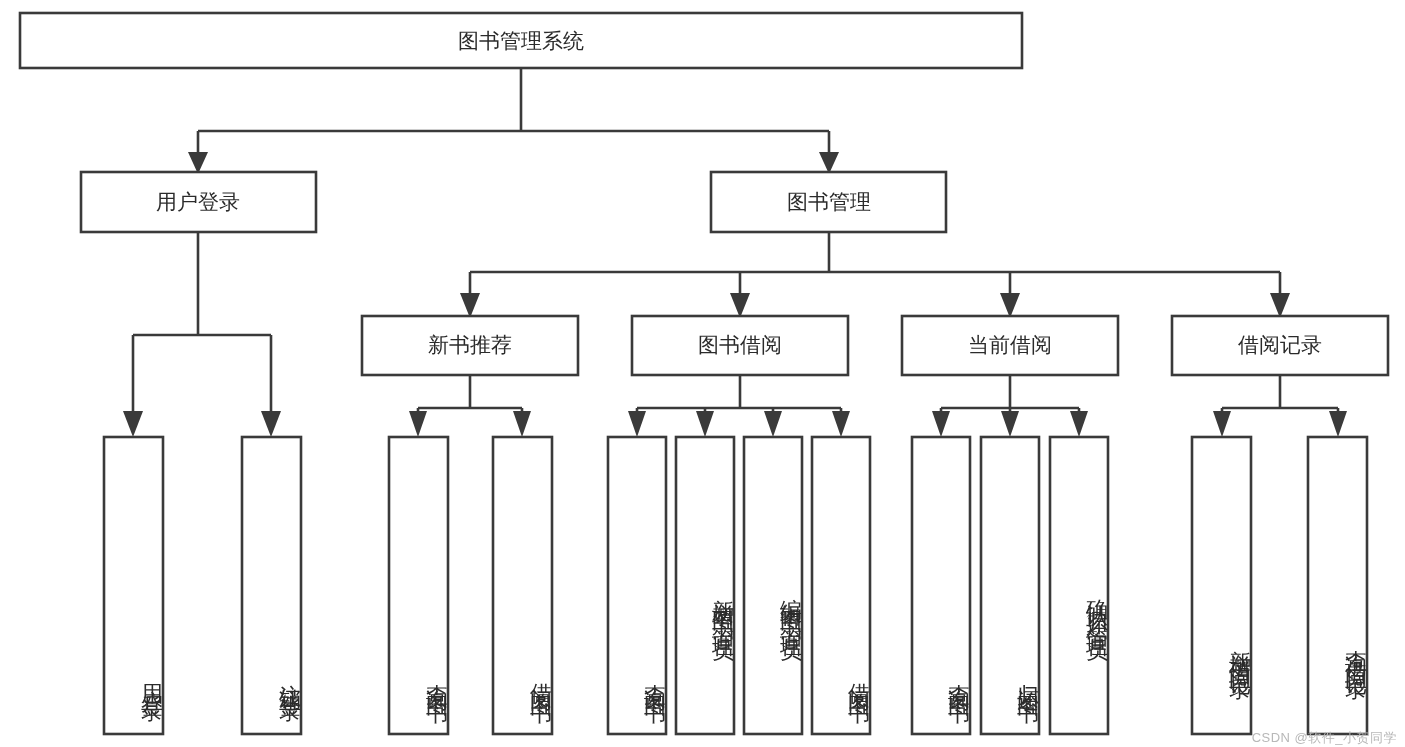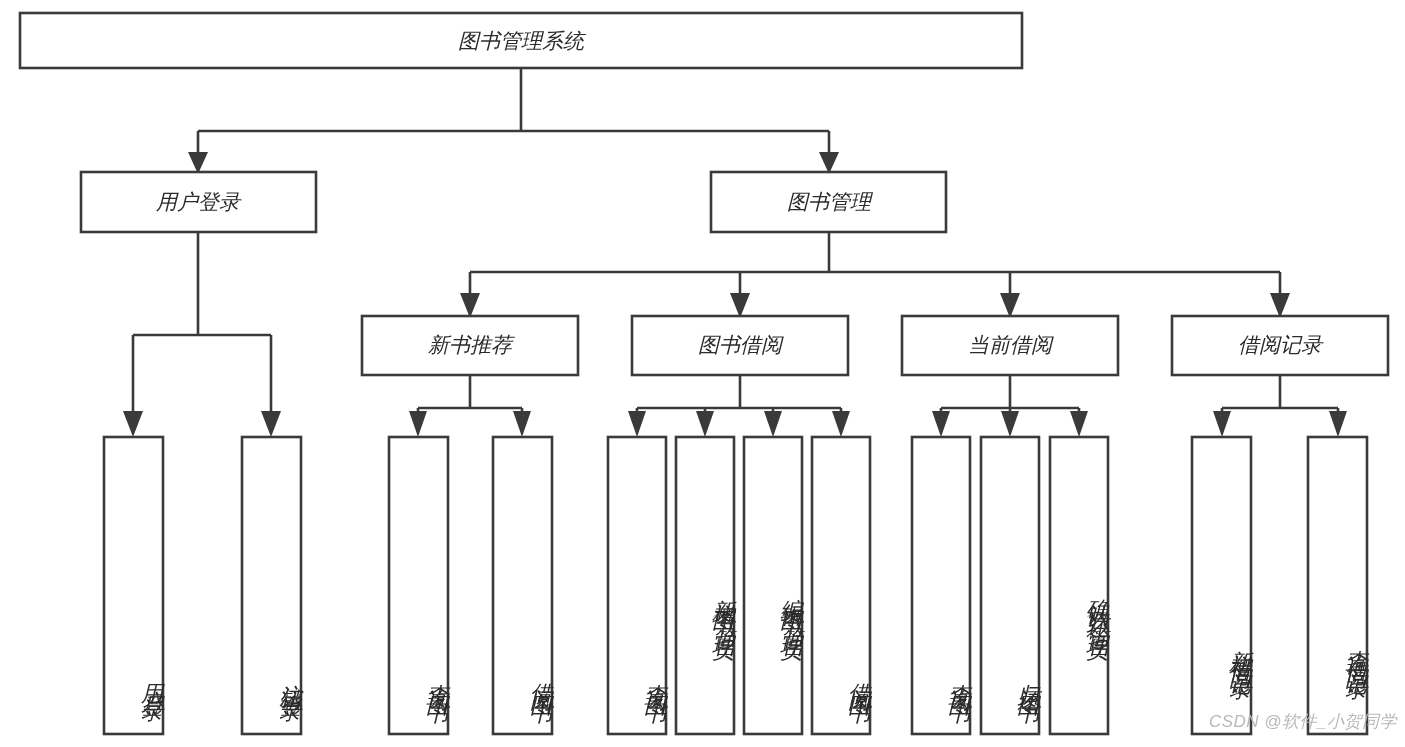--- a/index.html
+++ b/index.html
@@ -11,21 +11,20 @@
     width: 1405px;
     height: 747px;
     font-family: "Liberation Sans", "DejaVu Sans", sans-serif;
     overflow: hidden;
   }
   #diagram-root {
     position: relative;
     width: 1405px;
     height: 747px;
     background: #ffffff;
-    font-style: italic;
   }
   svg.diagram-svg {
     position: absolute;
     left: 0;
     top: 0;
     width: 1405px;
     height: 747px;
   }
   .node-box {
     fill: #ffffff;
@@ -60,23 +59,23 @@
     line-height: 1.0;
     letter-spacing: 6px;
     color: #2b2b2b;
     text-align: center;
     pointer-events: none;
     user-select: none;
   }
   .watermark {
     position: absolute;
     right: 8px;
-    bottom: 14px;
-    font-family: "Liberation Sans", "DejaVu Sans", sans-serif;
-    font-size: 17px;
+    bottom: 0;
+    font-family: "Liberation Sans", "DejaVu Sans", sans-serif;
+    font-size: 13px;
     color: #b8b8b8;
     letter-spacing: 0.5px;
     white-space: nowrap;
     user-select: none;
     text-align: right;
   }
 </style>
 </head>
 <body>
 

